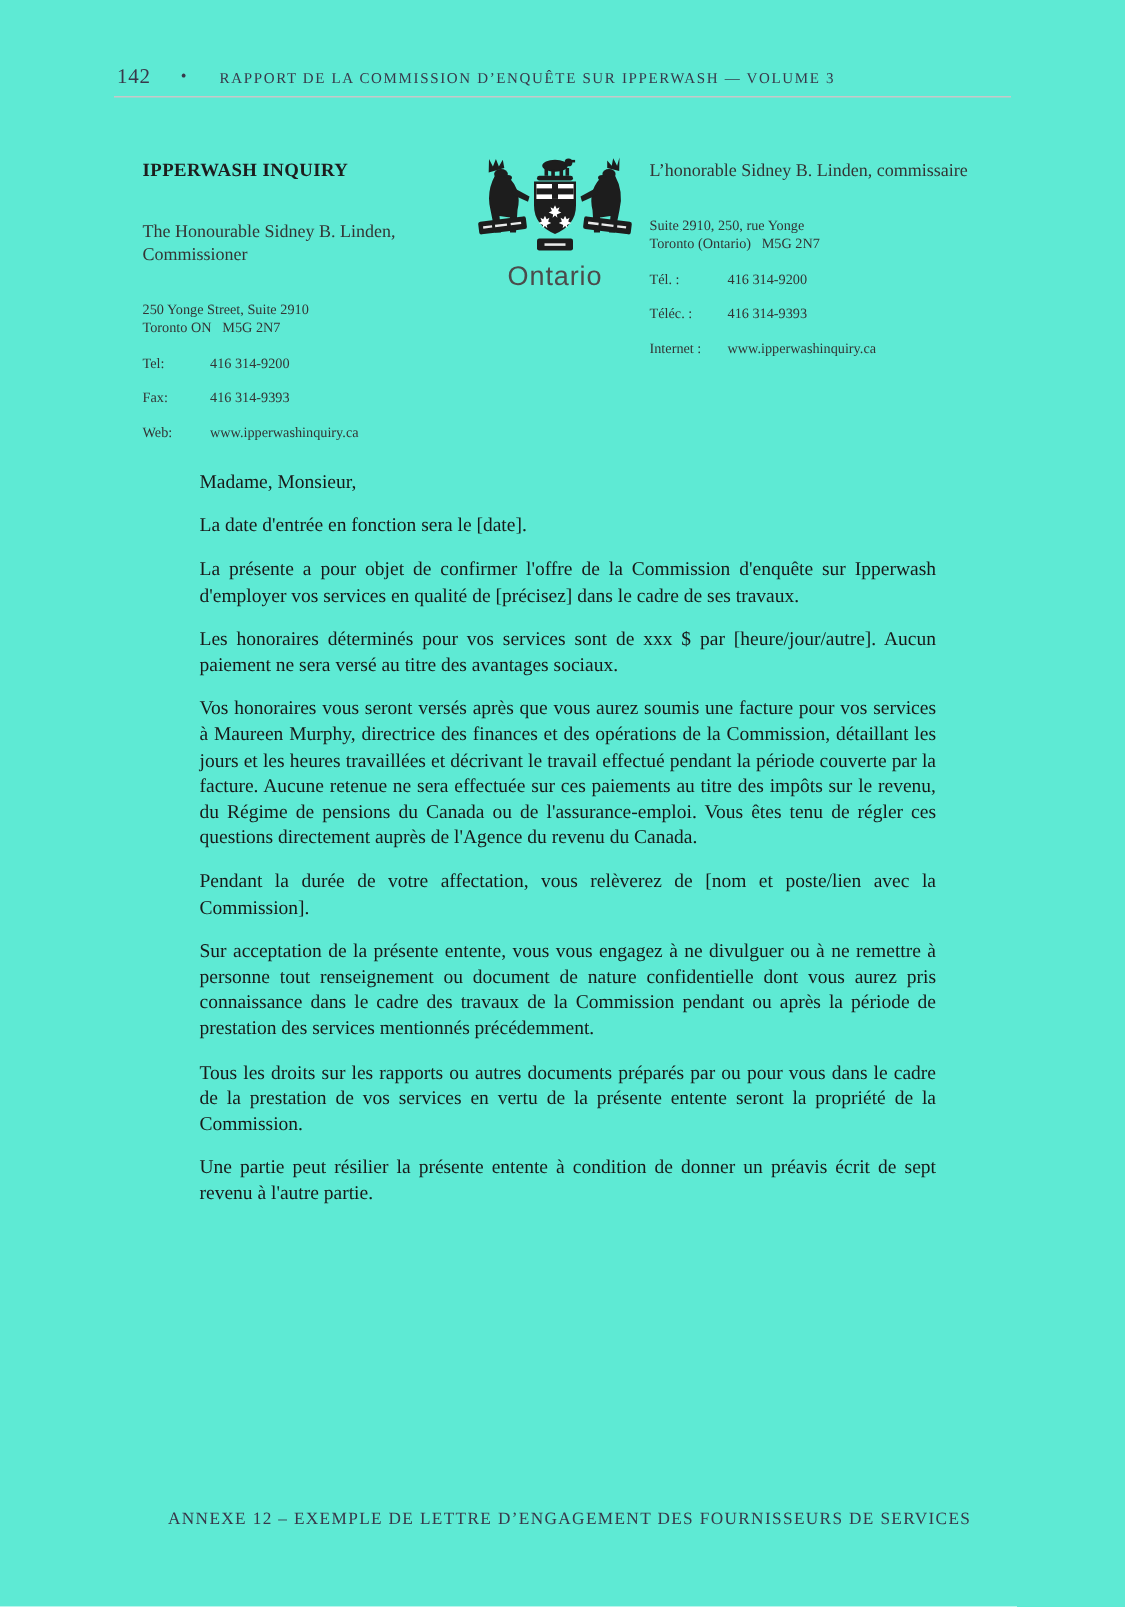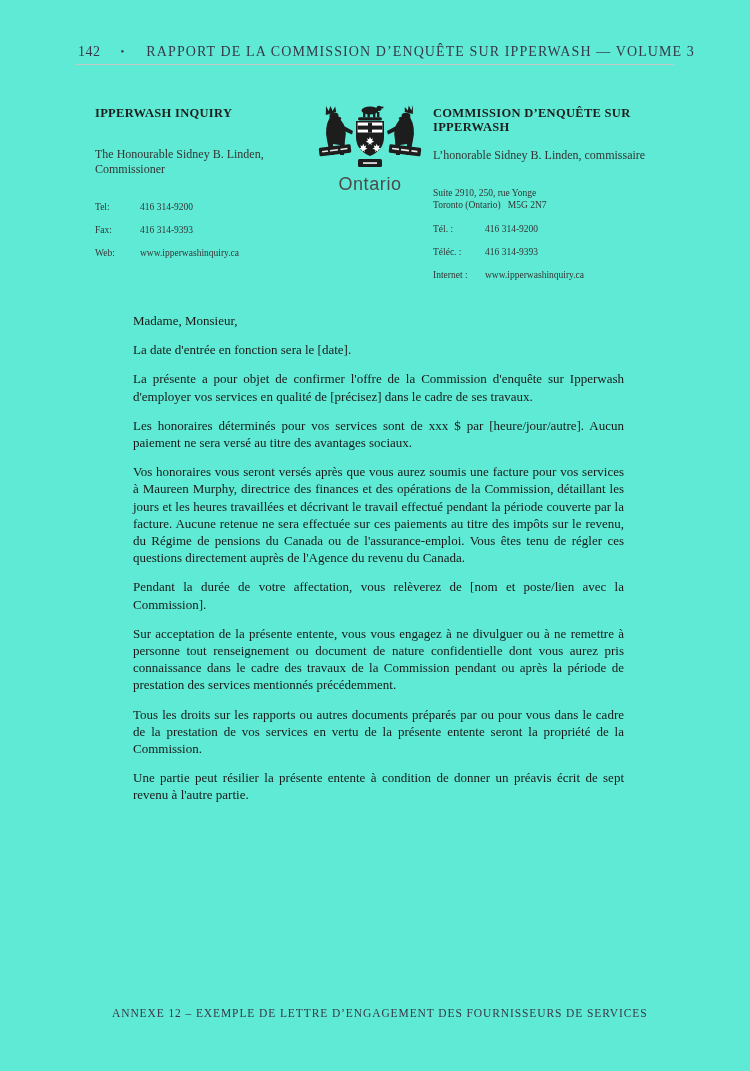--- a/index.html
+++ b/index.html
@@ -10,21 +10,21 @@
   }
 
   
   .running-header {
     position:absolute; top:44px; left:78px; right:60px;
     display:flex; align-items:baseline; color:#38384a;
     white-space:nowrap;
   }
   .page-num { font-size:14px; letter-spacing:0.5px; margin-right:20px; }
   .hdr-bullet { font-size:11px; margin-right:22px; position:relative; top:-1px; }
-  .hdr-title { font-size:14px; letter-spacing:1.1px; }
+  .hdr-title { font-size:10px; letter-spacing:1.1px; }
   .header-rule {
     position:absolute; top:64px; left:76px; width:598px; height:0;
     border-top:1px solid #c8c8c8;
   }
 
   
   .lh-left, .lh-right { position:absolute; top:106px; color:#343434; }
   .lh-left  { left:95px;  width:235px; }
   .lh-right { left:433px; width:255px; }
   .lh-org {
@@ -69,20 +69,24 @@
   <div class="running-header">
     <span class="page-num">142</span>
     <span class="hdr-bullet">•</span>
     <span class="hdr-title">RAPPORT DE LA COMMISSION D’ENQUÊTE SUR IPPERWASH — VOLUME 3</span>
   </div>
   <div class="header-rule"></div>
 
   <div class="lh-left">
     <div class="lh-org">IPPERWASH INQUIRY</div>
     <div class="lh-commissioner">The Honourable Sidney B. Linden, Commissioner</div>
+    <div class="lh-address">
+      <div>250 Yonge Street, Suite 2910</div>
+      <div>Toronto ON&nbsp;&nbsp;&nbsp;M5G 2N7</div>
+    </div>
     <div class="contact-row">
       <span class="c-label">Tel:</span>
       <span class="c-value">416 314-9200</span>
     </div>
     <div class="contact-row">
       <span class="c-label">Fax:</span>
       <span class="c-value">416 314-9393</span>
     </div>
     <div class="contact-row">
       <span class="c-label">Web:</span>
@@ -149,24 +153,20 @@
         <g>
           <rect x="40" y="58" width="24" height="8" rx="1.5"></rect>
           <rect x="45" y="61.2" width="14" height="1.7" fill="#e9e9e9"></rect>
         </g>
       </g>
     </svg>
     <div class="crest-caption">Ontario</div>
   </div>
 
   <div class="lh-right">
-    <div class="lh-org">
-      <div>COMMISSION D’ENQUÊTE SUR</div>
-      <div>IPPERWASH</div>
-    </div>
     <div class="lh-commissioner">L’honorable Sidney B. Linden, commissaire</div>
     <div class="lh-address">
       <div>Suite 2910, 250, rue Yonge</div>
       <div>Toronto (Ontario)&nbsp;&nbsp;&nbsp;M5G 2N7</div>
     </div>
     <div class="contact-row">
       <span class="c-label">Tél. :</span>
       <span class="c-value">416 314-9200</span>
     </div>
     <div class="contact-row">

